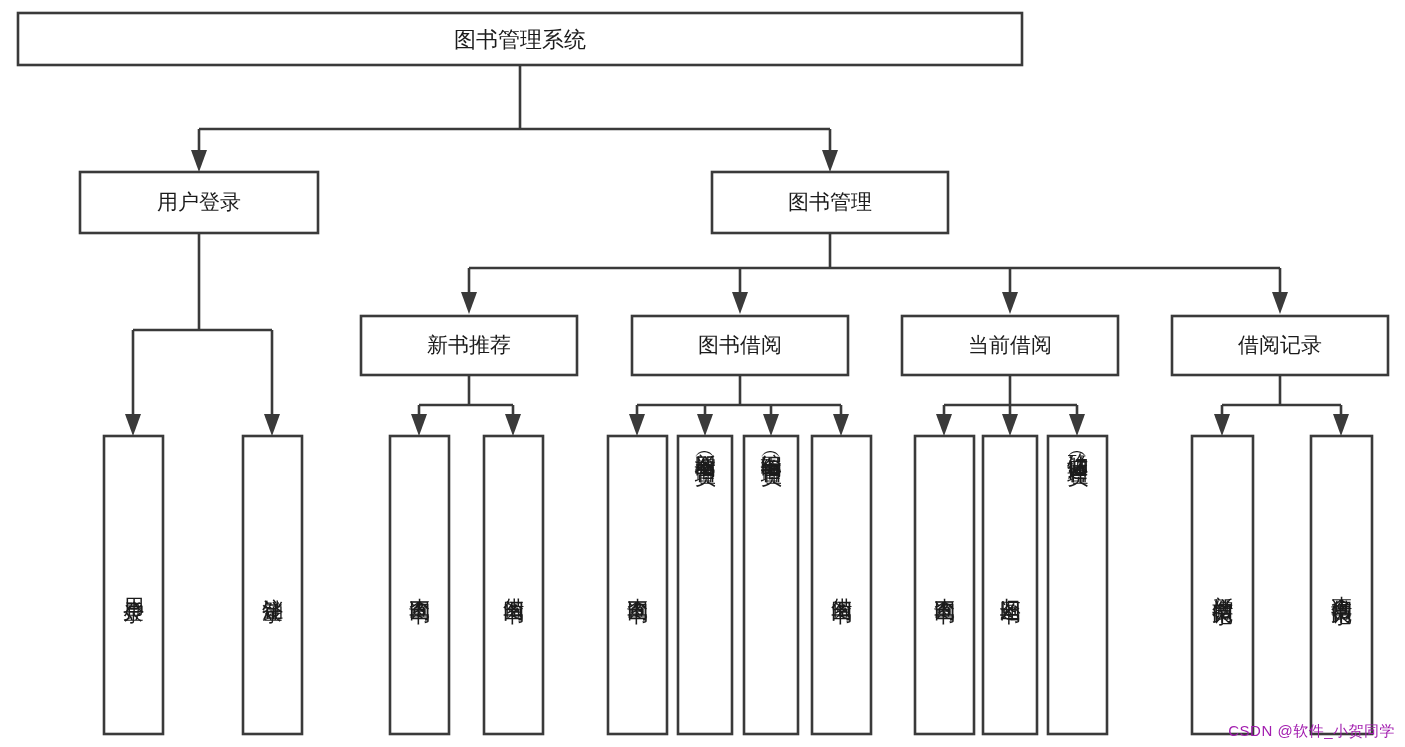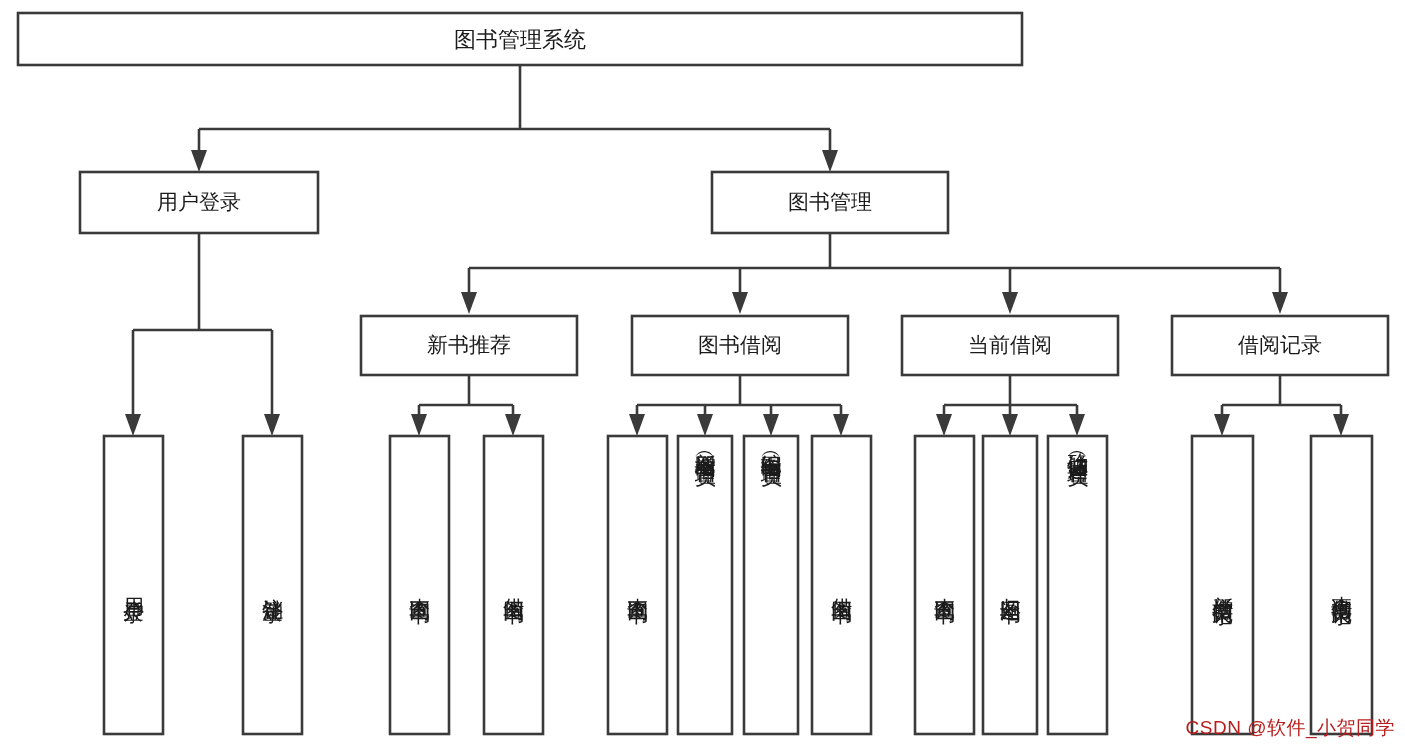--- a/index.html
+++ b/index.html
@@ -71,22 +71,22 @@
     line-height: 1.08;
     letter-spacing: 2px;
     color: #1b1b1b;
     white-space: nowrap;
   }
   .watermark {
     position: absolute;
     right: 10px;
     bottom: 6px;
     font-family: "Liberation Sans", "DejaVu Sans", sans-serif;
-    font-size: 19px;
-    color: #b91c1c;
+    font-size: 15px;
+    color: #a21caf;
     letter-spacing: 0.5px;
     white-space: nowrap;
   }
 </style>
 </head>
 <body>
 
 <div id="diagram-root">
 
   <svg class="flow" viewBox="0 0 1405 747" xmlns="http://www.w3.org/2000/svg">

